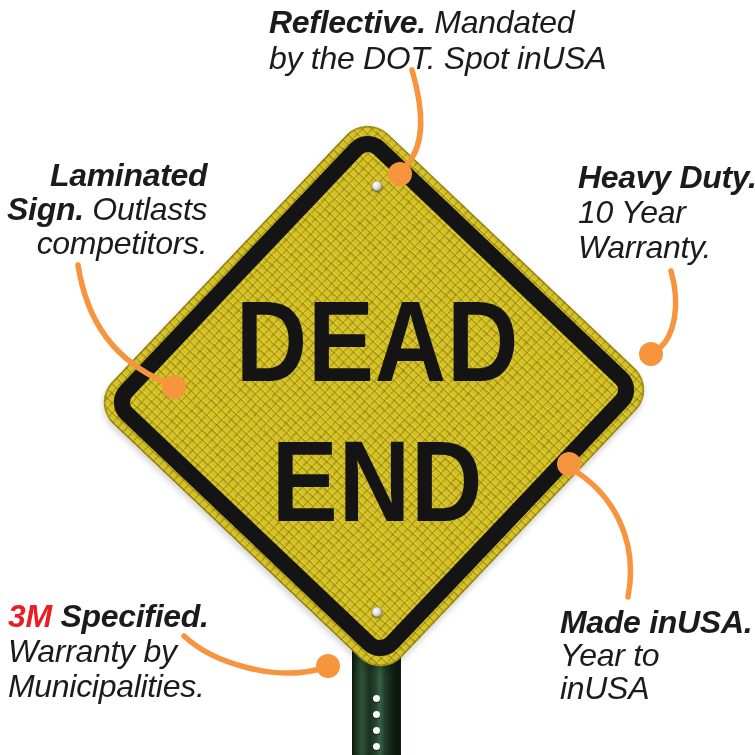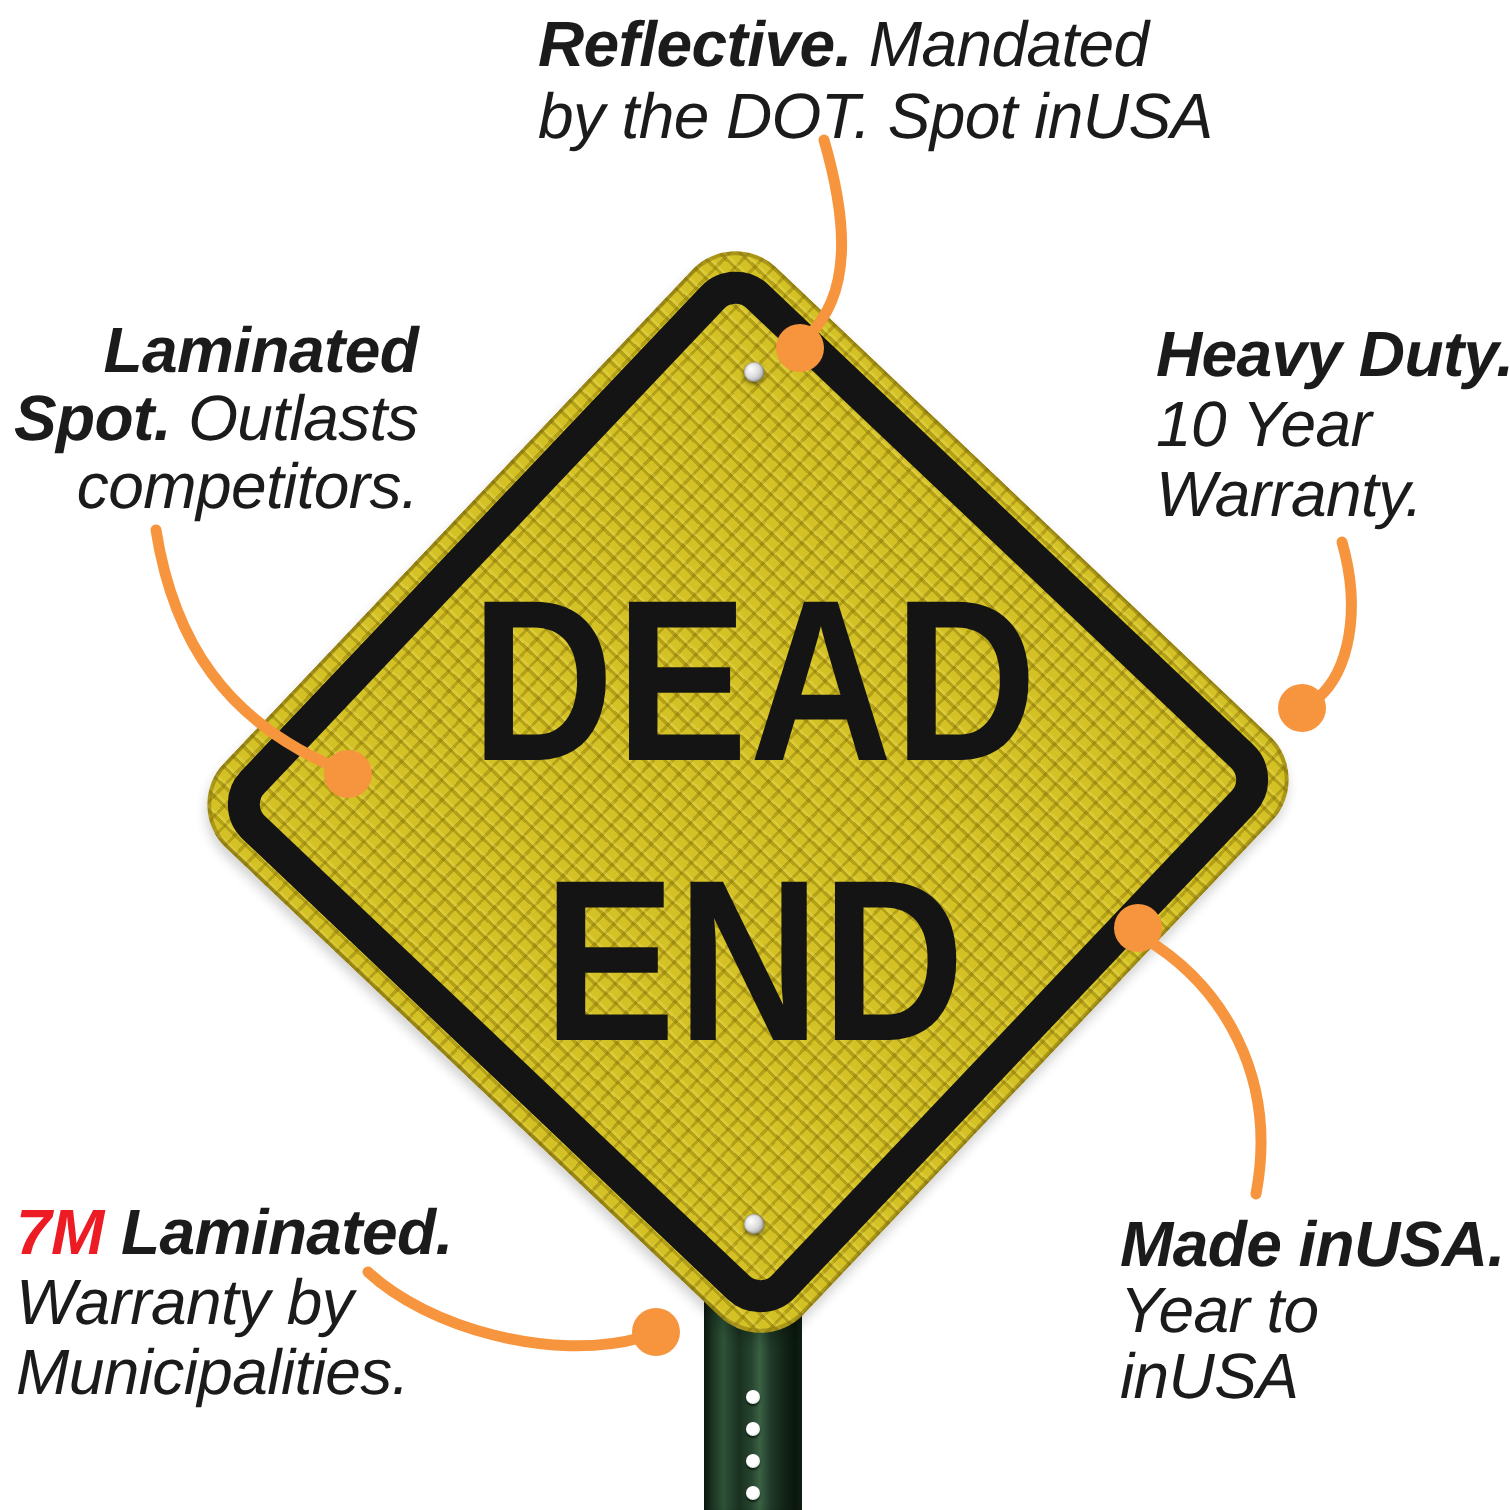--- a/index.html
+++ b/index.html
@@ -129,32 +129,32 @@
     <circle class="dot" cx="569" cy="464" r="12"></circle>
   </svg>
 
   <div class="note note-top">
     <div><span class="b">Reflective.</span><span> Mandated</span></div>
     <div>by the DOT. Spot inUSA</div>
   </div>
 
   <div class="note note-left">
     <div class="b">Laminated</div>
-    <div><span class="b">Spot.</span><span> Outlasts</span></div>
+    <div><span class="b">Sign.</span><span> Outlasts</span></div>
     <div>competitors.</div>
   </div>
 
   <div class="note note-right">
     <div class="b">Heavy Duty.</div>
     <div>10 Year</div>
     <div>Warranty.</div>
   </div>
 
   <div class="note note-bl">
-    <div><span class="red">7M</span><span class="b"> Laminated.</span></div>
+    <div><span class="red">3M</span><span class="b"> Specified.</span></div>
     <div>Warranty by</div>
     <div>Municipalities.</div>
   </div>
 
   <div class="note note-br">
     <div class="b">Made inUSA.</div>
     <div>Year to</div>
     <div>inUSA</div>
   </div>
 

